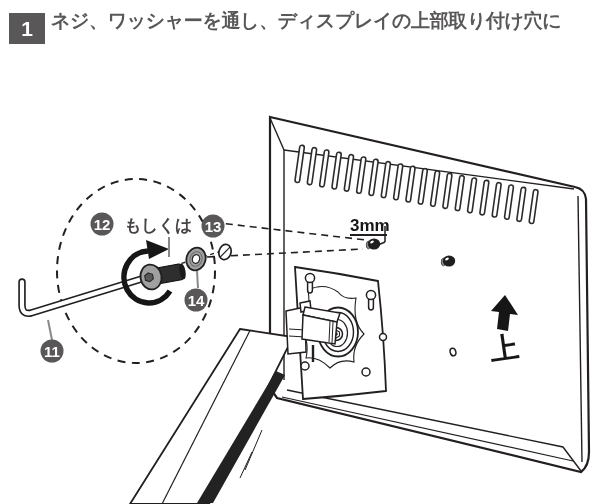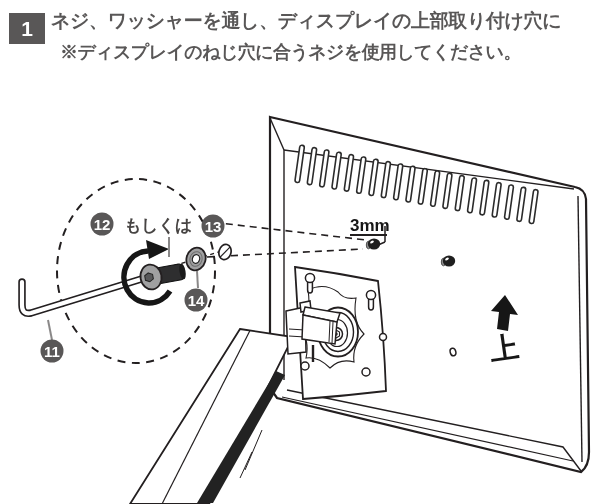--- a/index.html
+++ b/index.html
@@ -35,21 +35,20 @@
   [data-name="vent-slots"] rect{fill:#fff;stroke:#2b2b2b;stroke-width:1.6;}
 </style>
 </head>
 <body>
 
 <div class="step-badge" data-name="step-number-badge">
   <span data-name="step-number">1</span>
 </div>
 <div class="heading" data-name="step-heading">
   <div data-name="heading-line-1">ネジ、ワッシャーを通し、ディスプレイの上部取り付け穴に</div>
-  <div class="note" data-name="step-note">※ディスプレイのねじ穴に合うネジを使用してください。</div>
 </div>
 
 <svg width="615" height="504" viewBox="0 0 615 504" data-name="assembly-illustration">
 
   <g data-name="display-back-panel">
     <path class="ln" stroke-width="2.2" fill="#ffffff" d="M270,117 L575,187 Q585,189 586,199 L589,452 Q589,466 581,472 L277,398 L270,388 Z" data-name="display-outline"></path>
     <path class="ln" stroke-width="1.4" d="M270,118 L284,150" data-name="display-corner-bevel"></path>
     <path class="ln" stroke-width="1.4" d="M284,150 L574,189" data-name="display-top-inner-edge"></path>
     <path class="ln" stroke-width="1.4" d="M284,150 L284,380" data-name="display-left-inner-edge"></path>
     <path class="ln" stroke-width="1.4" d="M578,196 L582,462" data-name="display-right-inner-edge"></path>

